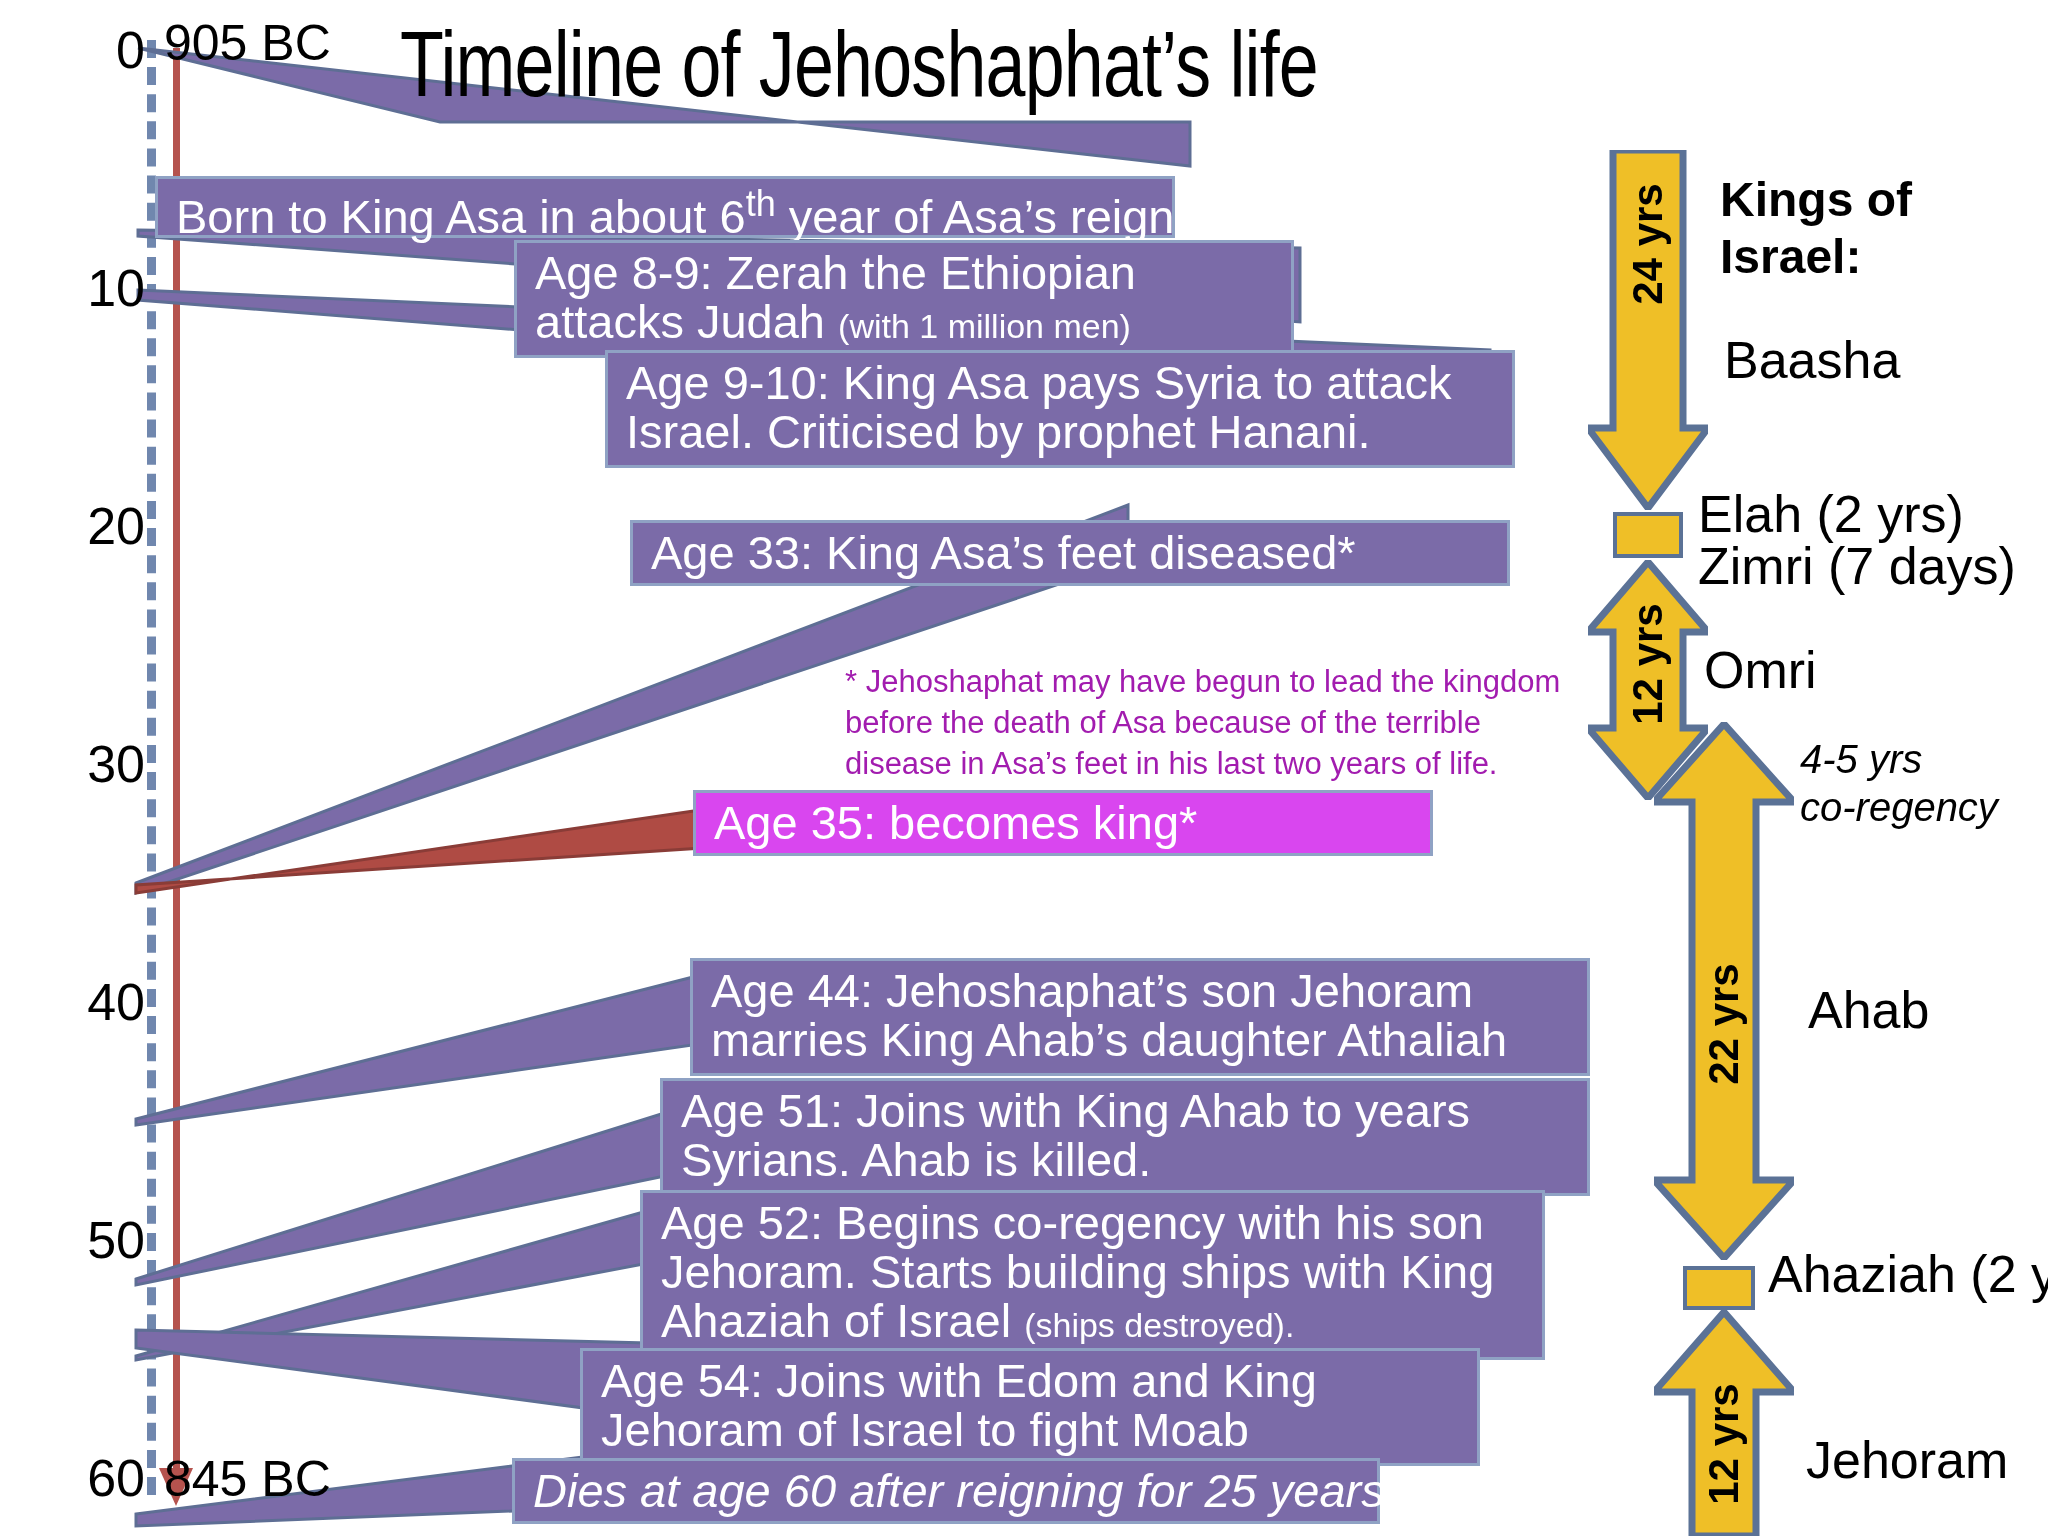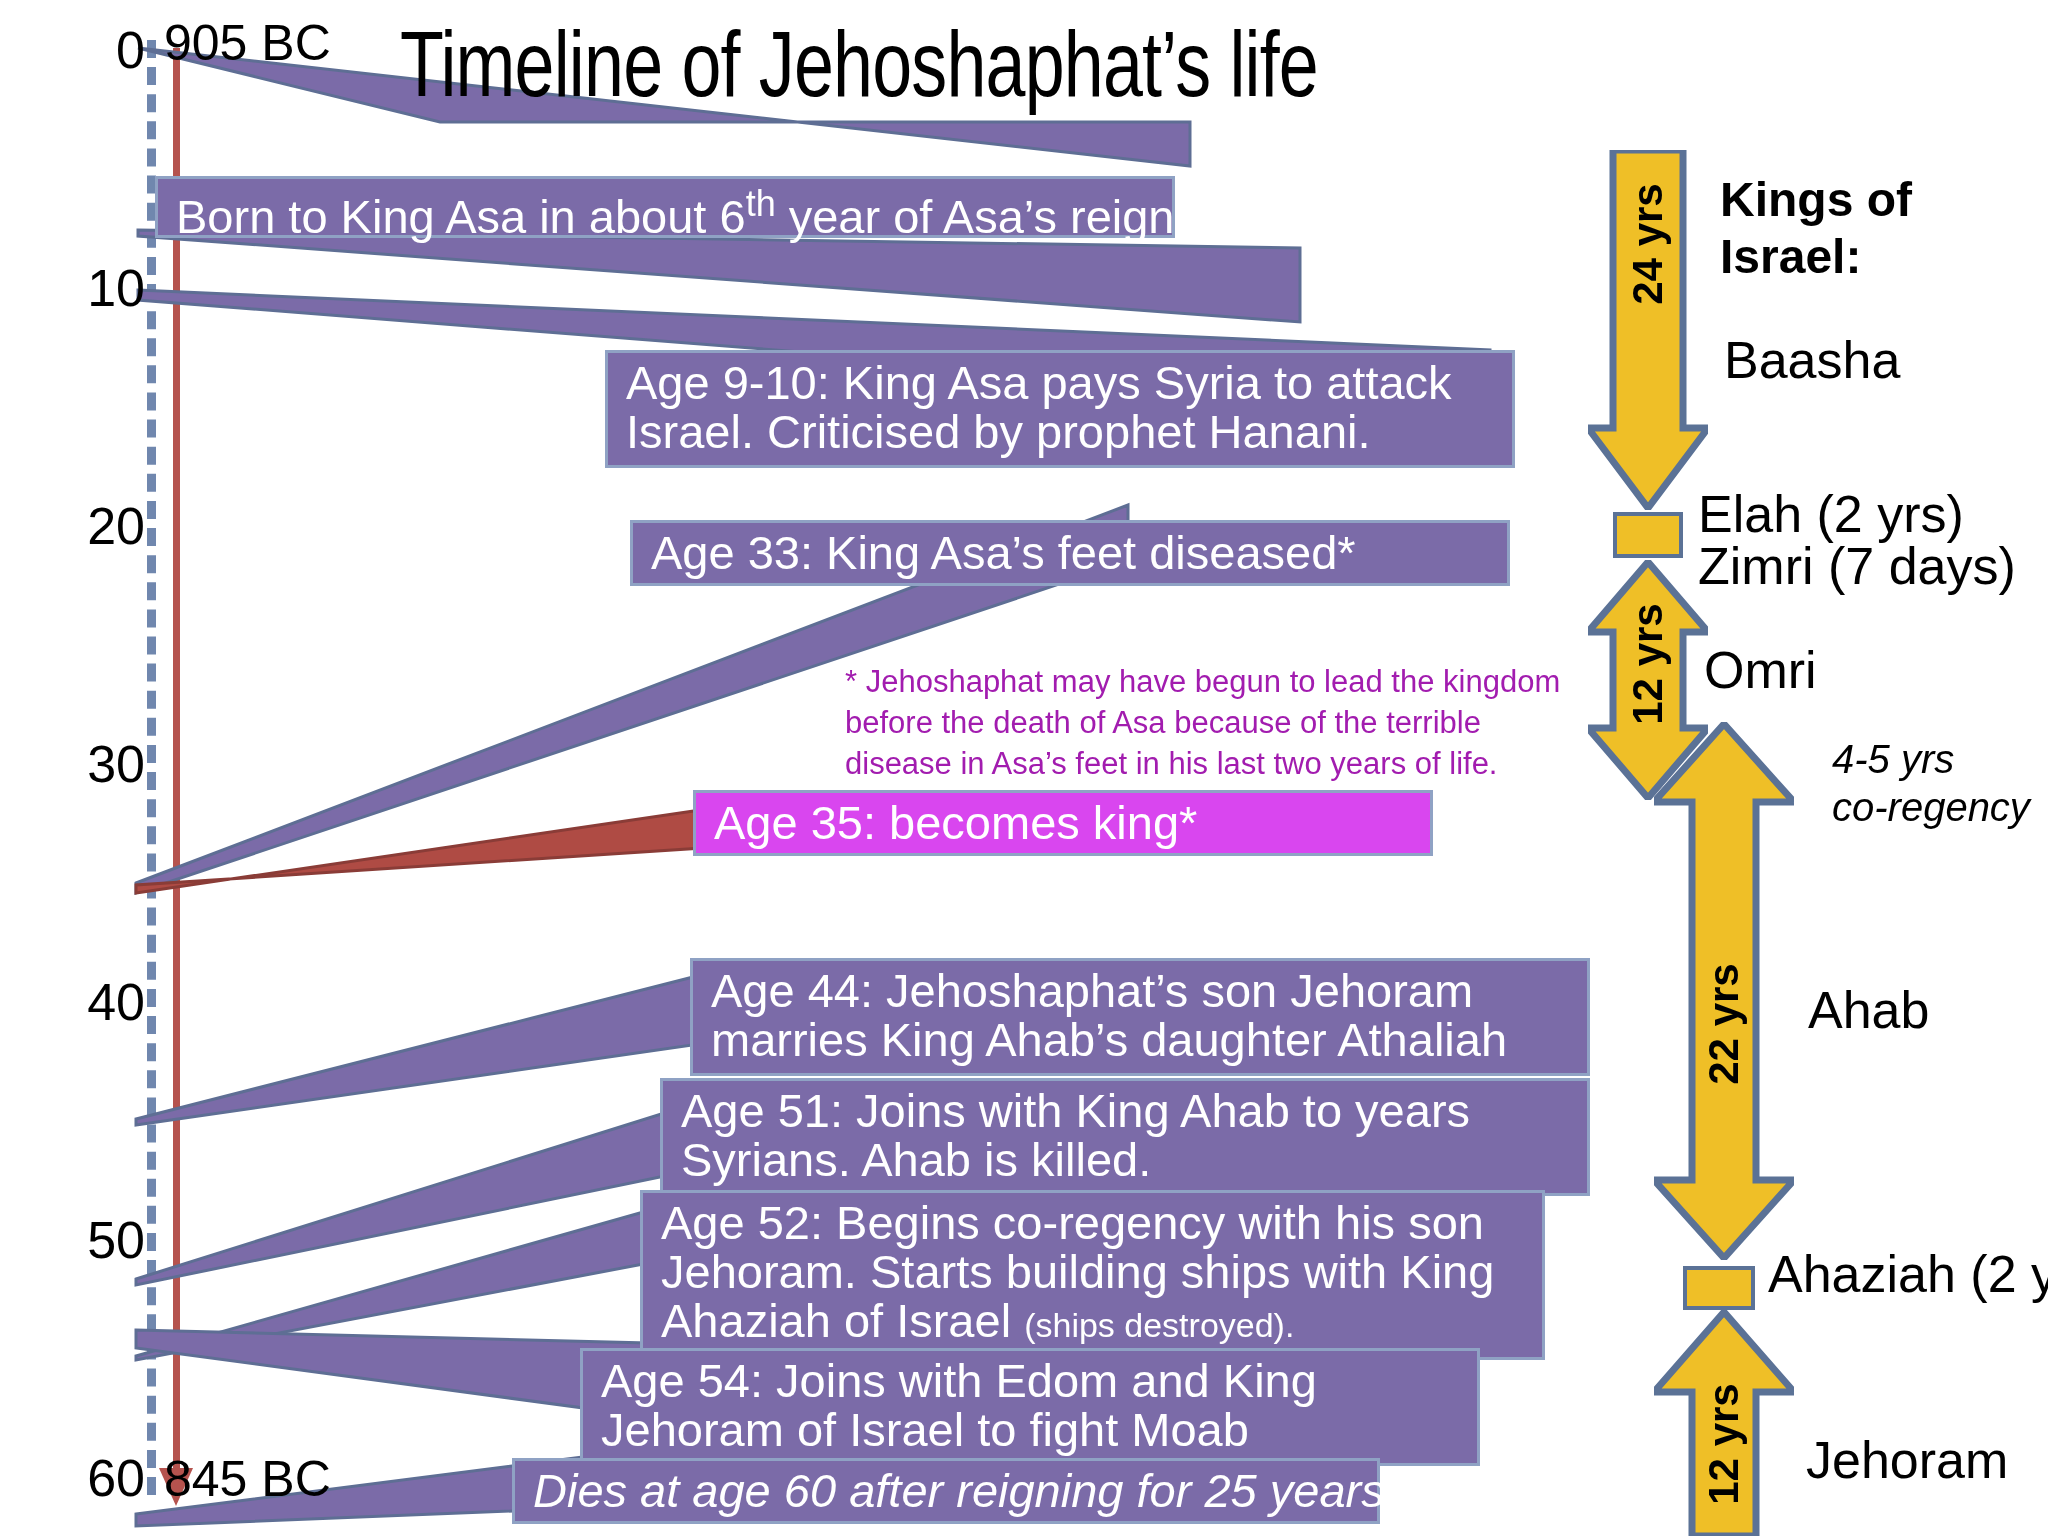--- a/index.html
+++ b/index.html
@@ -229,20 +229,24 @@
   <div class="wedge" style="left:128px; top:1430px; width:510px; height:110px;">
     <svg width="510" height="110" viewBox="0 0 510 110">
       <polygon points="8,84 510,20 510,76 8,96" fill="#7B6BA8" stroke="#5E6E94" stroke-width="3"></polygon>
     </svg>
   </div>
 
   <div class="callout" style="left:155px; top:176px; width:1020px; height:62px;">
     <span>Born to King Asa in about 6</span><span class="sup">th</span><span> year of Asa’s reign</span>
   </div>
 
+  <div class="callout" style="left:514px; top:240px; width:780px; height:118px;">
+    <div>Age 8-9: Zerah the Ethiopian</div>
+    <div><span>attacks Judah </span><span class="small">(with 1 million men)</span></div>
+  </div>
 
   <div class="callout" style="left:605px; top:350px; width:910px; height:118px;">
     <div>Age 9-10: King Asa pays Syria to attack</div>
     <div>Israel. Criticised by prophet Hanani.</div>
   </div>
 
   <div class="callout" style="left:630px; top:520px; width:880px; height:66px;">
     <div>Age 33: King Asa’s feet diseased*</div>
   </div>
 
@@ -309,21 +313,21 @@
   <div class="king-name" style="left:1704px; top:640px;">Omri</div>
 
   <div class="arrow-wrap" style="left:1654px; top:722px;">
     <svg width="140" height="538" viewBox="0 0 140 538">
       <polygon points="70,2 140,80 102,80 102,458 140,458 70,536 0,458 38,458 38,80 0,80" fill="#EFBF27" stroke="#5B7296" stroke-width="7"></polygon>
     </svg>
   </div>
   <div class="arrow-label" style="left:1651px; top:1000px; width:146px; text-align:center;">22 yrs</div>
   <div class="king-name" style="left:1808px; top:980px;">Ahab</div>
 
-  <div class="king-note" style="left:1800px; top:735px;margin-left:32px;">
+  <div class="king-note" style="left:1800px; top:735px;">
     <div>4-5 yrs</div>
     <div>co-regency</div>
   </div>
 
   <div class="yellow-box" style="left:1683px; top:1266px; width:72px; height:44px;"></div>
   <div class="king-name" style="left:1768px; top:1244px;">Ahaziah (2 yrs)</div>
 
   <div class="arrow-wrap" style="left:1654px; top:1310px;">
     <svg width="140" height="226" viewBox="0 0 140 226">
       <polygon points="70,2 140,82 102,82 102,226 38,226 38,82 0,82" fill="#EFBF27" stroke="#5B7296" stroke-width="7"></polygon>

